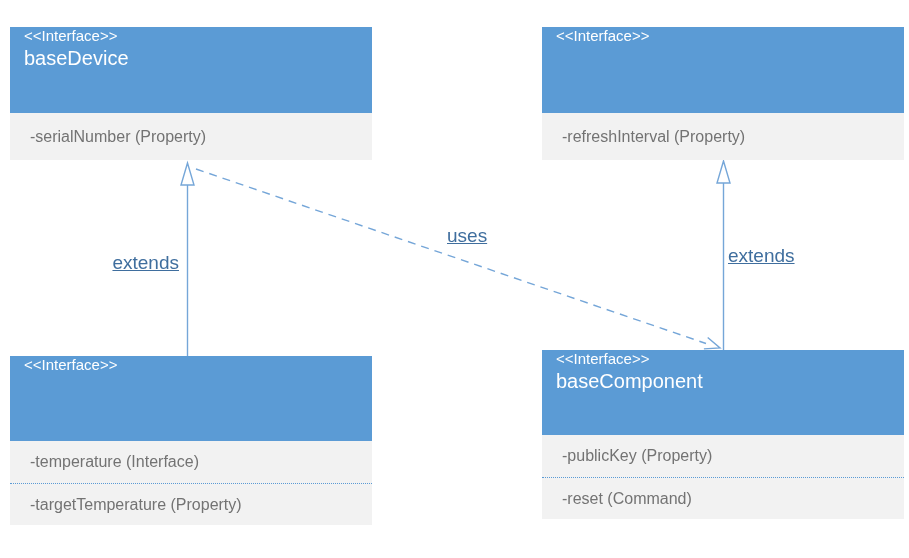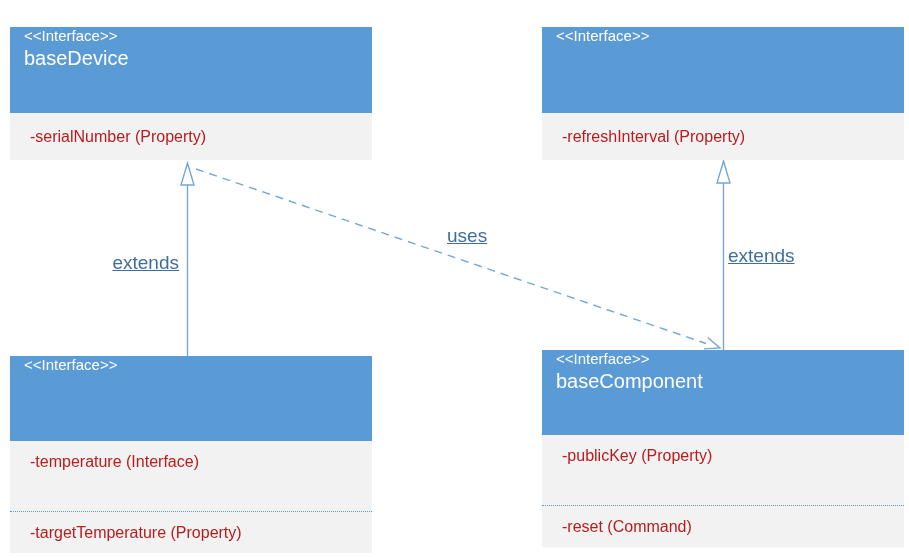--- a/index.html
+++ b/index.html
@@ -37,30 +37,29 @@
     font-weight:300;
     line-height:1.2;
   }
   .node-body{
     background:#f2f2f2;
   }
   .member{
     display:flex;
     align-items:center;
     padding-left:20px;
-    color:#b91c1c;
+    color:#737373;
     font-size:16px;
     font-weight:300;
     box-sizing:border-box;
   }
   .member.m-tall{height:47px;}
   .member.m-mid{height:42px;}
   .member + .member{
     border-top:1px dotted #5b9bd5;
-    margin-top:28px;
   }
   .edge-label{
     position:absolute;
     color:#3f6e9e;
     font-size:19px;
     font-weight:300;
     white-space:nowrap;
     text-decoration:underline;
   }
 </style>

